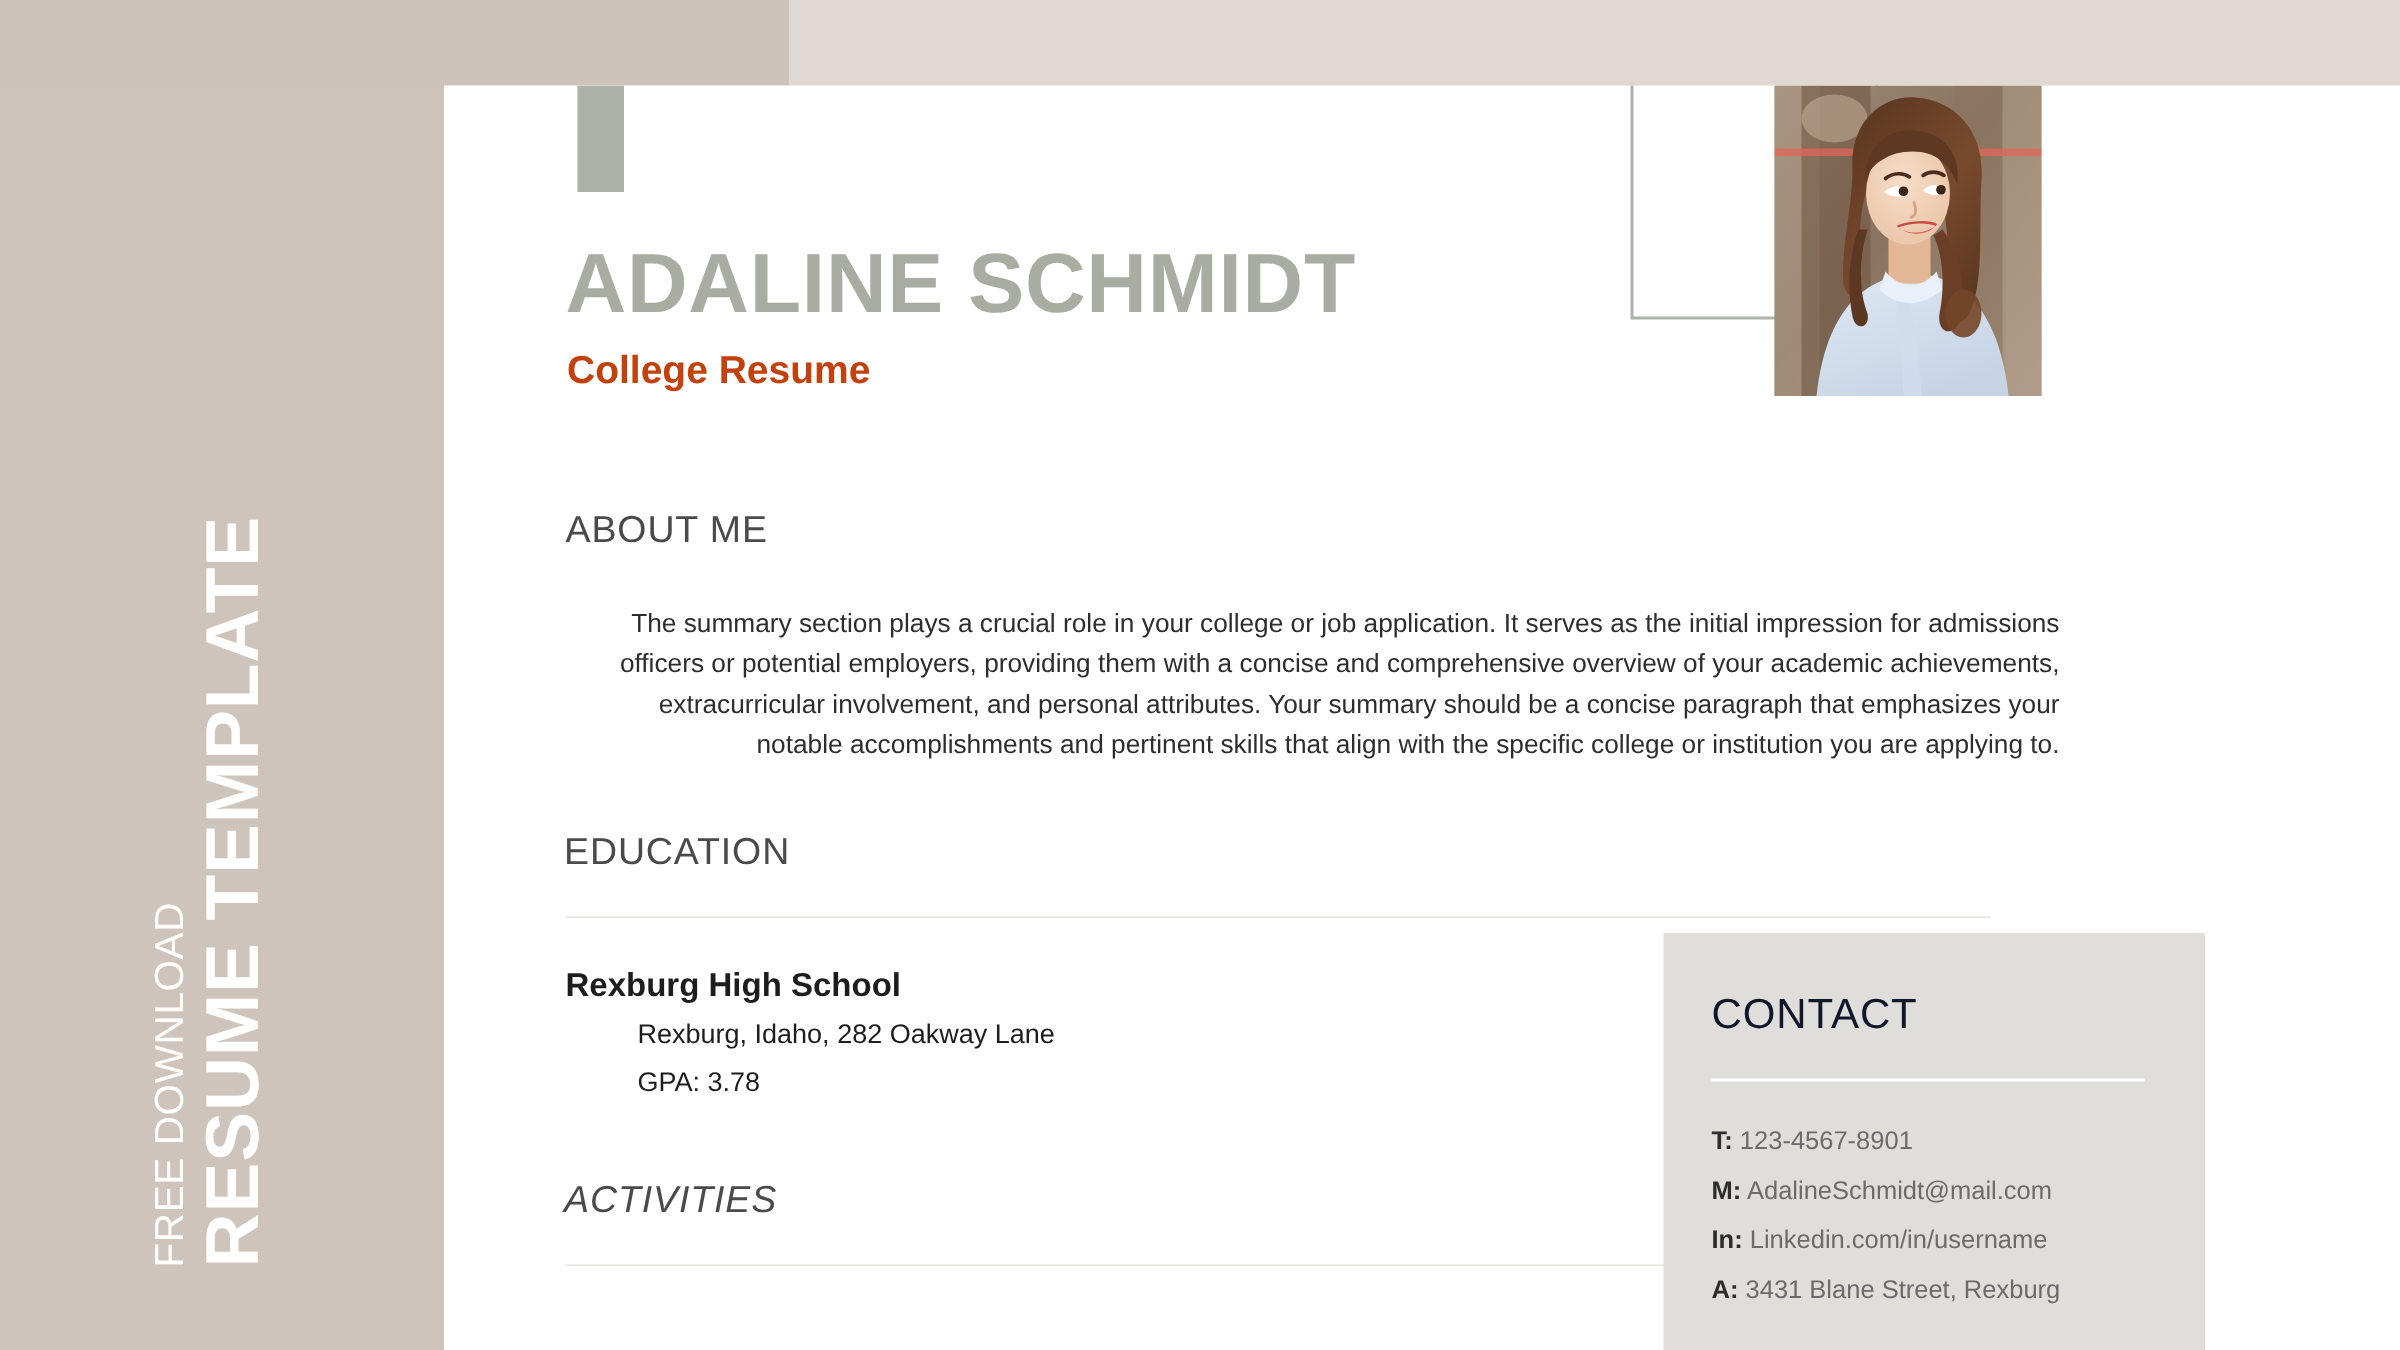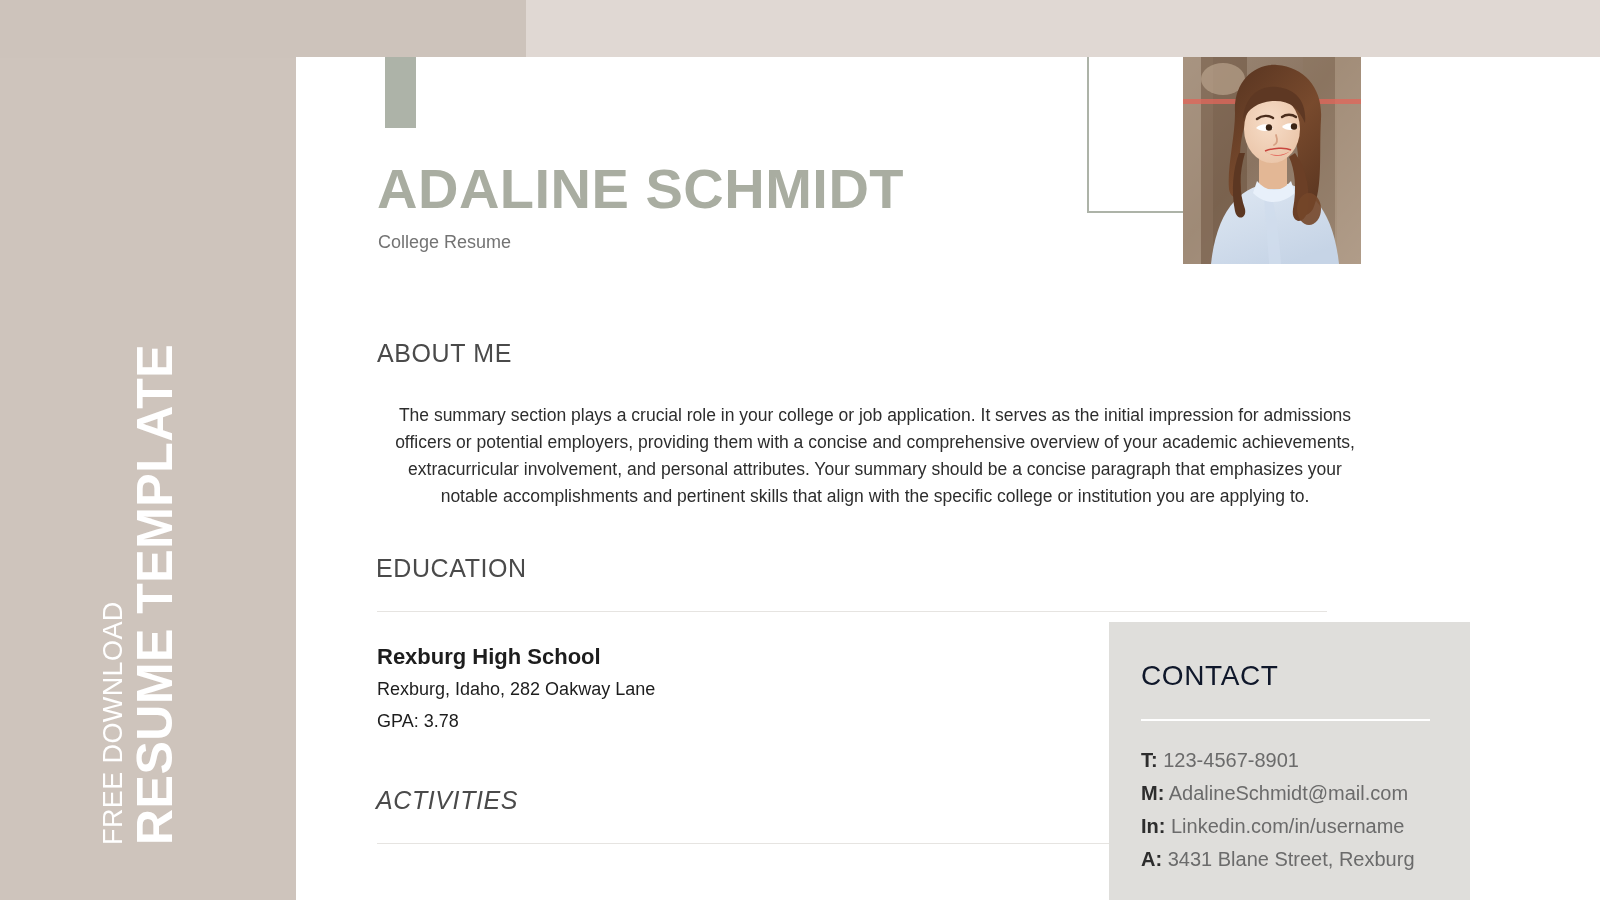--- a/index.html
+++ b/index.html
@@ -116,23 +116,23 @@
     font-weight: bold;
     letter-spacing: 0.5px;
     color: #a9ada1;
     line-height: 1;
     white-space: nowrap;
   }
   .subtitle {
     position: absolute;
     left: 82px;
     top: 176px;
-    font-size: 18px;
-    font-weight: normal;
-    color: #737373;
+    font-size: 26px;
+    font-weight: bold;
+    color: #c2410c;
     line-height: 1;
     white-space: nowrap;
   }
 
   
   .photo-frame {
     position: absolute;
     left: 791px;
     top: -4px;
     width: 165px;
@@ -167,21 +167,21 @@
   #activities-heading { left: 80px; top: 731px; font-style: italic; }
 
   .about-text {
     position: absolute;
     left: 81px;
     top: 345px;
     width: 996px;
     font-size: 17.5px;
     line-height: 27px;
     color: #2d2d2d;
-    text-align: center;
+    text-align: right;
   }
 
   .divider {
     position: absolute;
     left: 81px;
     height: 1px;
     width: 950px;
     background: #e6e4e1;
   }
   #edu-divider { top: 554px; }
@@ -197,20 +197,21 @@
     font-size: 22px;
     font-weight: bold;
     line-height: 32px;
     white-space: nowrap;
   }
   .edu-line {
     font-size: 18px;
     font-weight: normal;
     line-height: 32px;
     white-space: nowrap;
+    margin-left: 48px;
   }
 
   
   .contact {
     position: absolute;
     left: 813px;
     top: 565px;
     width: 361px;
     height: 278px;
     background: #dfdedb;
@@ -233,21 +234,21 @@
     width: 289px;
     height: 2px;
     background: #ffffff;
   }
   .contact-list {
     position: absolute;
     left: 32px;
     top: 122px;
   }
   .contact-row {
-    font-size: 20px;
+    font-size: 17px;
     line-height: 33px;
     color: #6b6b6b;
     white-space: nowrap;
   }
   .contact-row .lbl {
     font-weight: bold;
     color: #2d2d2d;
   }
 </style>
 </head>

